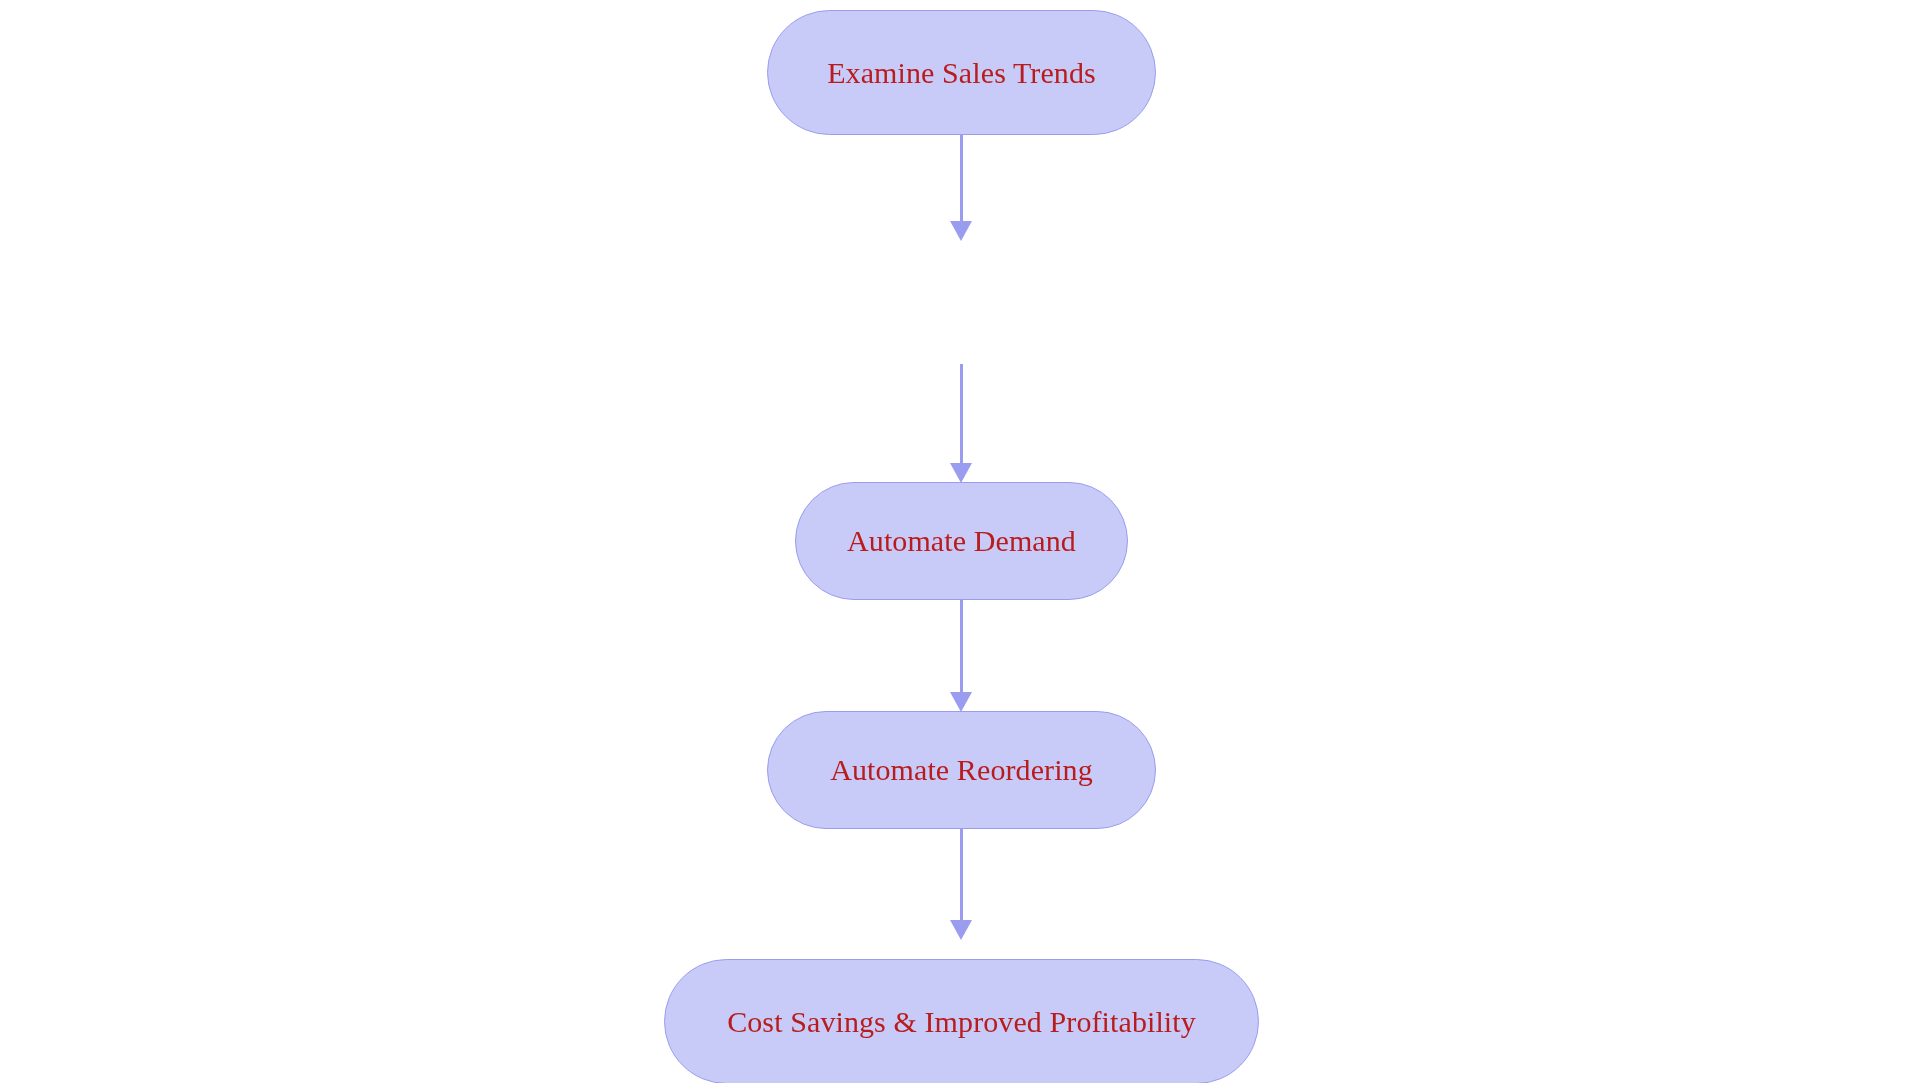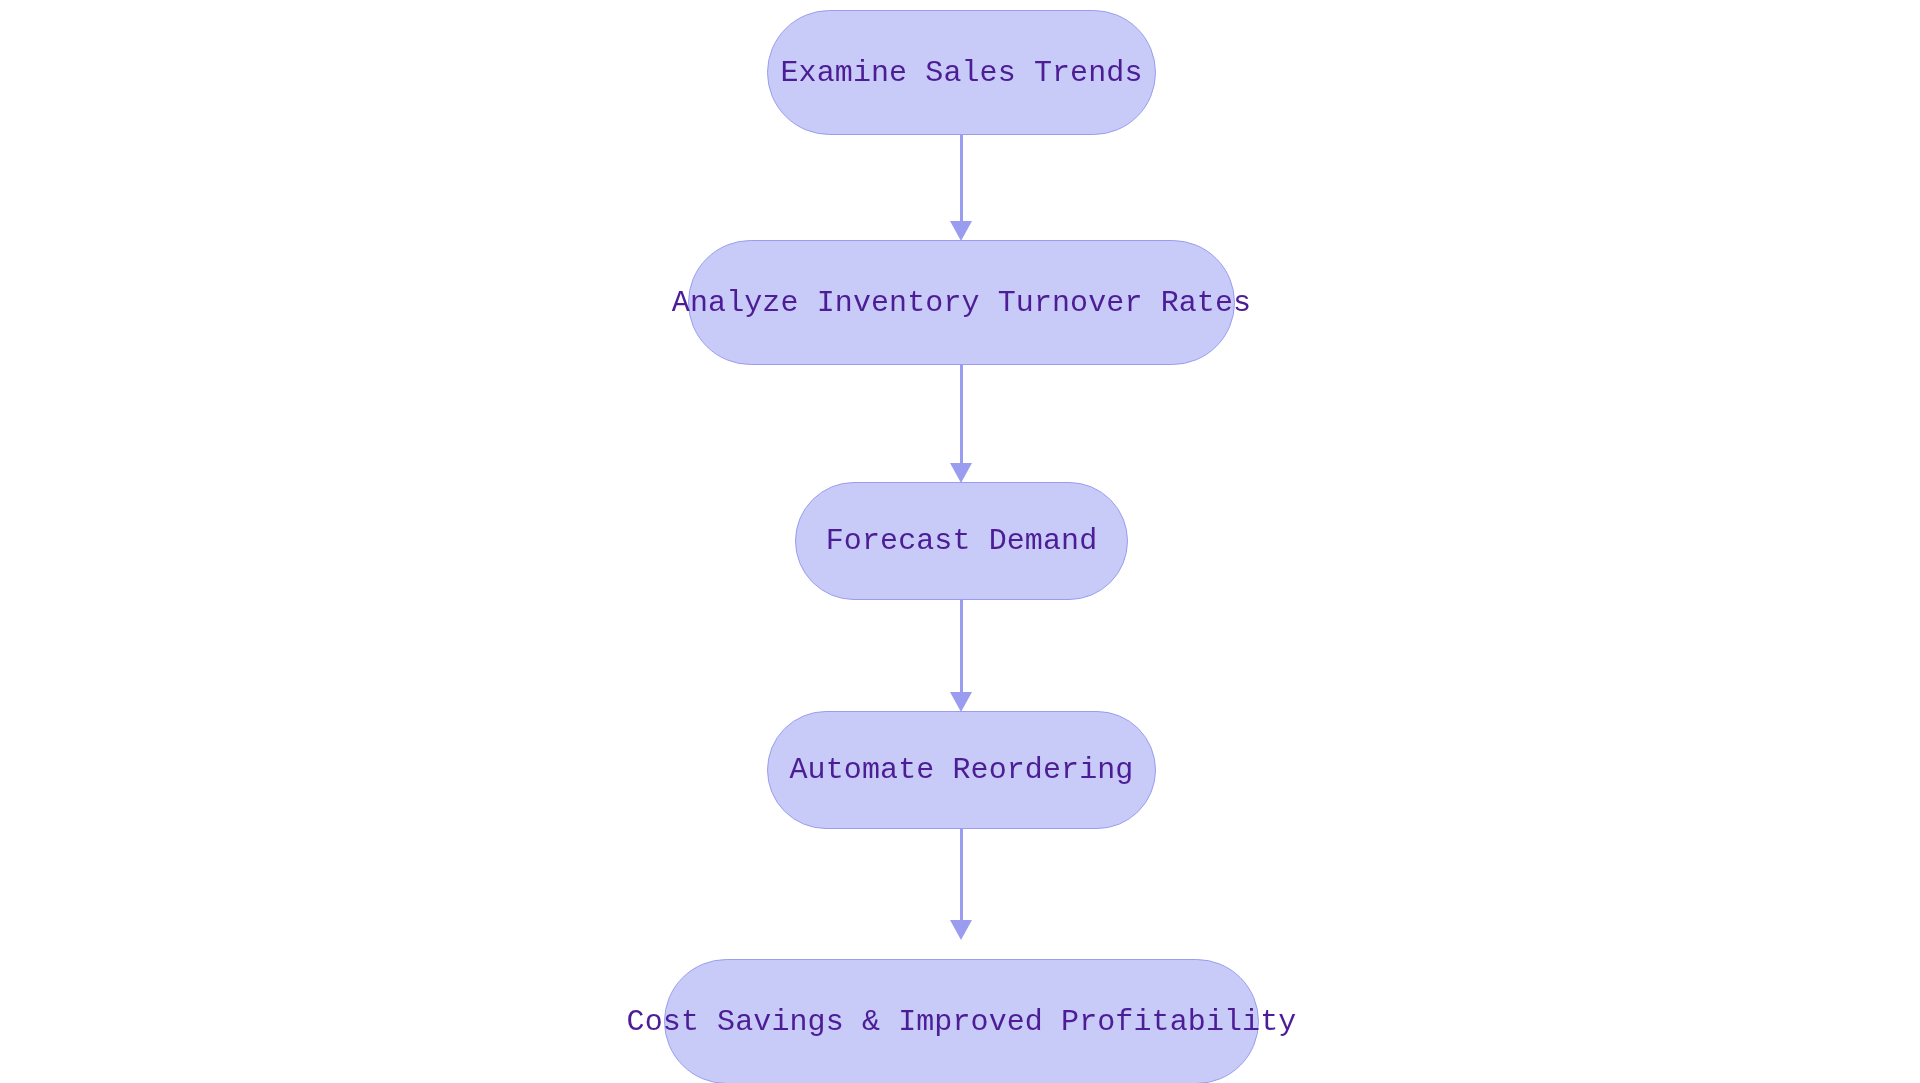--- a/index.html
+++ b/index.html
@@ -29,22 +29,22 @@
     display: flex;
     align-items: center;
     justify-content: center;
     background: #c8cbf8;
     border: 1.6px solid #9a9def;
     border-radius: 9999px;
     z-index: 2;
   }
 
   .node-label {
-    color: #4c1d95;
-    font-family: Liberation Mono, monospace;
+    color: #b91c1c;
+    font-family: Liberation Serif, serif;
     font-size: 30px;
     font-weight: 400;
     line-height: 1;
     letter-spacing: 0.1px;
     white-space: nowrap;
     user-select: none;
   }
 
   
   .node-1 { left: 767px;  top: 10px;   width: 389px; height: 125px; }
@@ -101,31 +101,28 @@
 
   <div class="node node-1">
     <span class="node-label">Examine Sales Trends</span>
   </div>
 
   <div class="connector conn-1">
     <div class="edge-line"></div>
     <div class="arrow-head"></div>
   </div>
 
-  <div class="node node-2">
-    <span class="node-label">Analyze Inventory Turnover Rates</span>
-  </div>
 
   <div class="connector conn-2">
     <div class="edge-line"></div>
     <div class="arrow-head"></div>
   </div>
 
   <div class="node node-3">
-    <span class="node-label">Forecast Demand</span>
+    <span class="node-label">Automate Demand</span>
   </div>
 
   <div class="connector conn-3">
     <div class="edge-line"></div>
     <div class="arrow-head"></div>
   </div>
 
   <div class="node node-4">
     <span class="node-label">Automate Reordering</span>
   </div>

